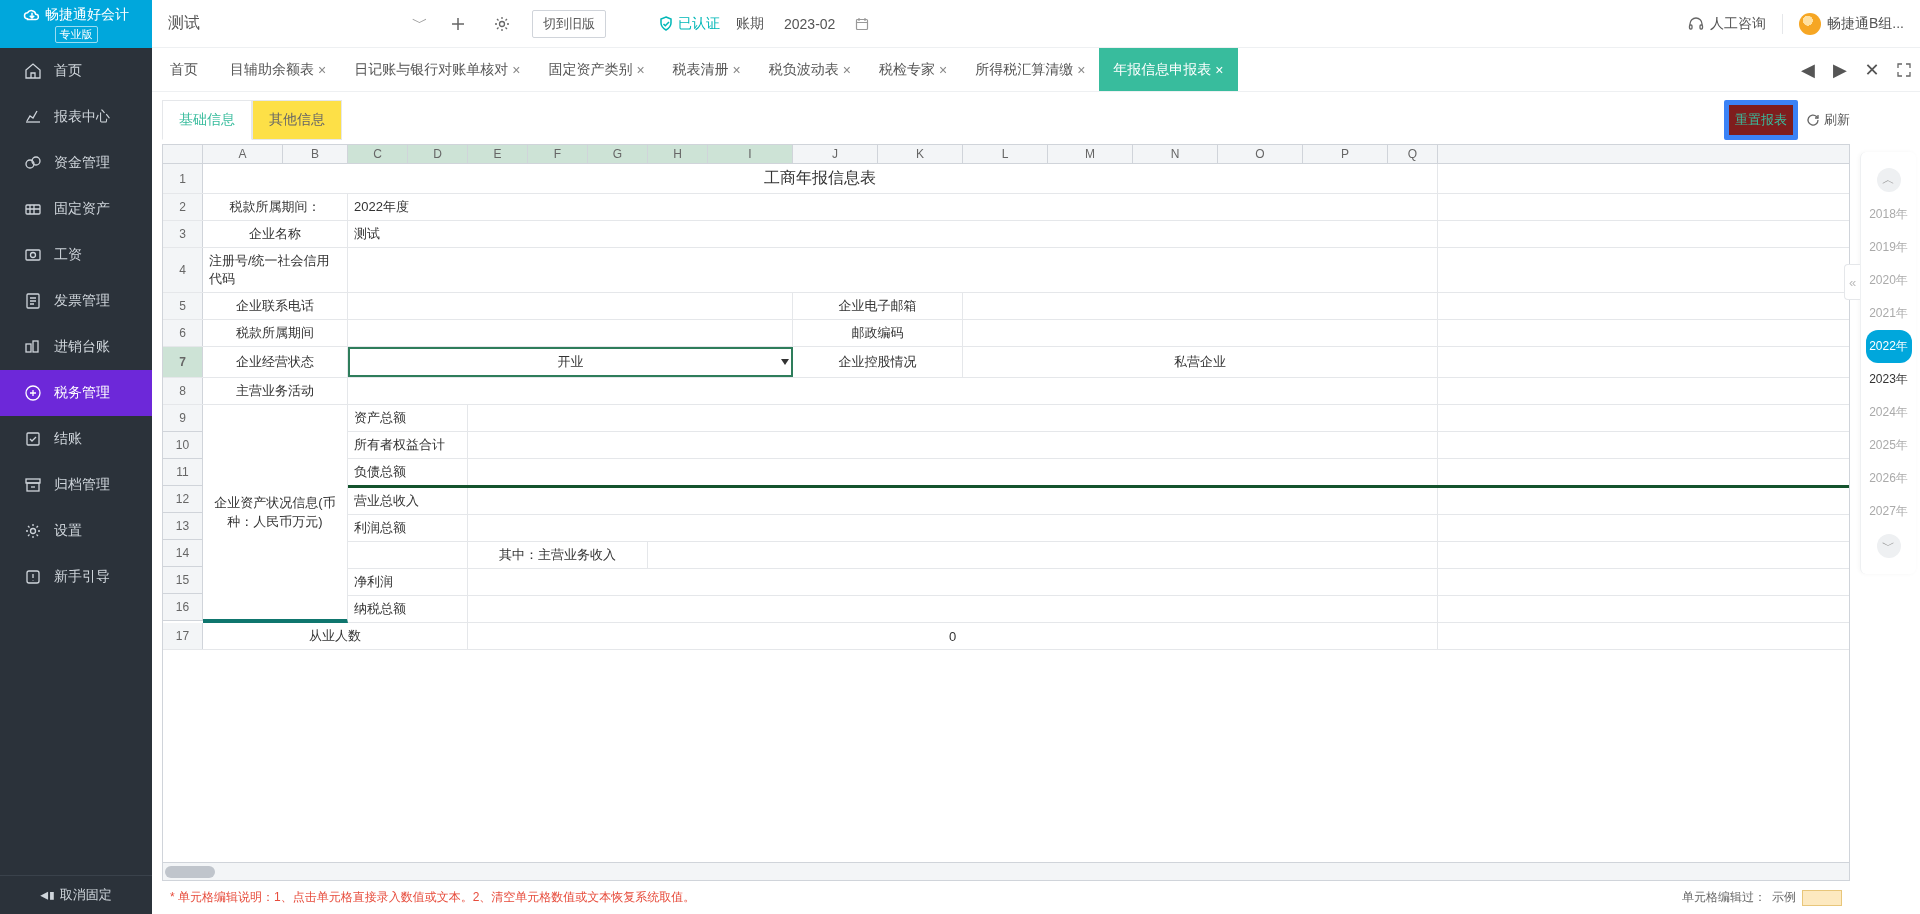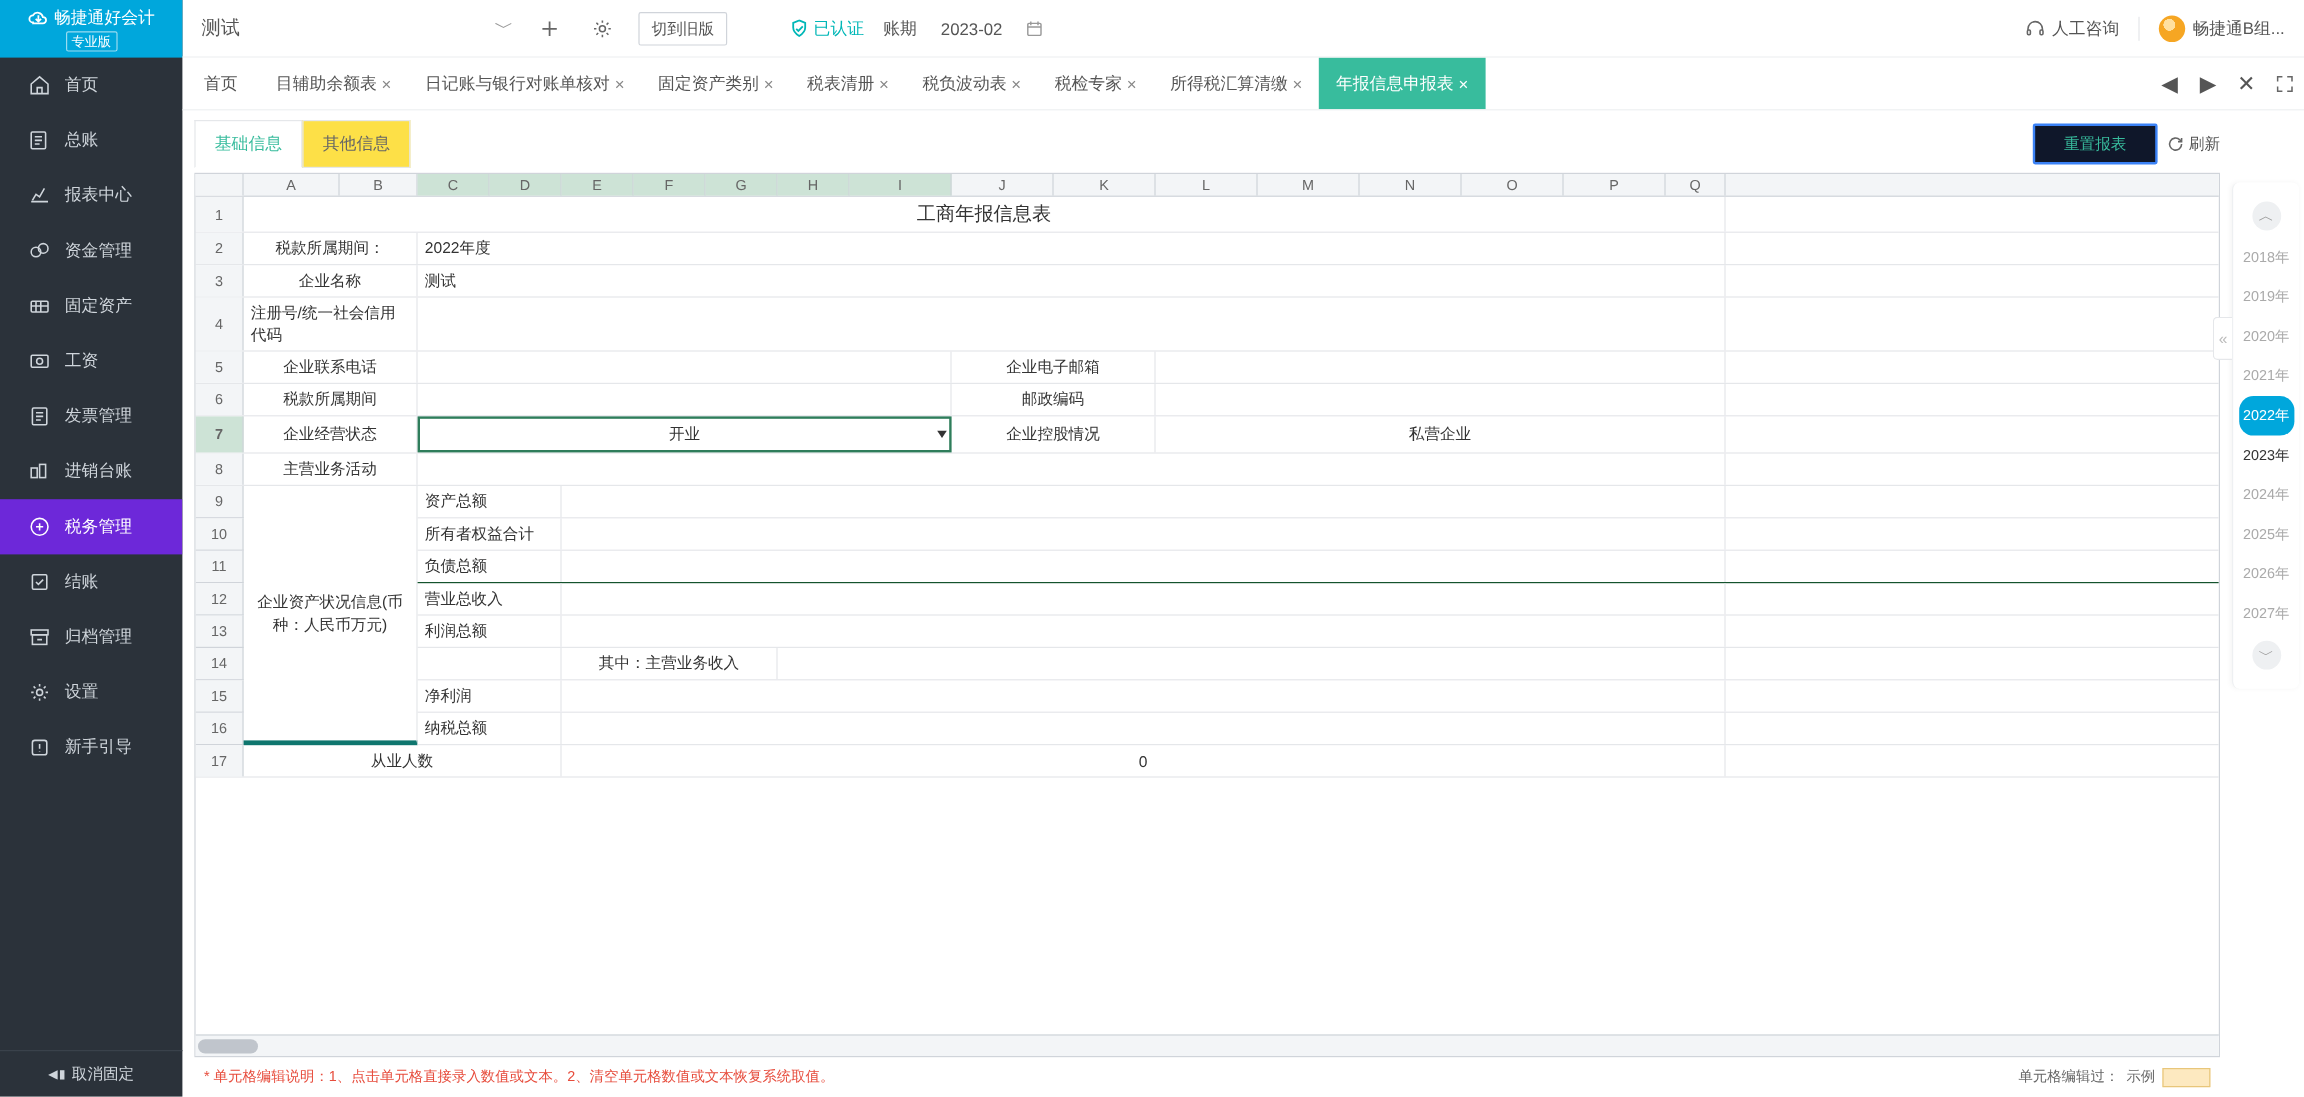--- a/index.html
+++ b/index.html
@@ -51,21 +51,21 @@
 .tab-full { width: 32px; display: flex; align-items: center; justify-content: center; cursor: pointer; color: #555; }
 
 
 .content { flex: 1; display: flex; min-height: 0; }
 .content-main { flex: 1; display: flex; flex-direction: column; min-height: 0; min-width: 0; padding: 0 2px; }
 .subtabs-row { display: flex; align-items: center; padding: 8px 8px 0 8px; gap: 8px; }
 .subtabs { display: flex; }
 .subtab { padding: 10px 16px; font-size: 14px; color: #666; cursor: pointer; border: 1px solid transparent; }
 .subtab.active { color: #38bc9d; border: 1px solid #e5e7ea; border-bottom-color: #fff; background: #fff; }
 .subtab:not(.active) { background: #fde047; border: 1px solid #e5e7ea; }
-.reset-btn { border: 2px solid #3b82f6; color: #38bc9d; padding: 6px 24px; border-radius: 2px; cursor: pointer; font-size: 13px; background: #0f172a; }
+.reset-btn { border: 5px solid #3b82f6; color: #38bc9d; padding: 6px 6px; border-radius: 2px; cursor: pointer; font-size: 13px; background: #7f1d1d; }
 .refresh-btn { color: #555; cursor: pointer; font-size: 13px; display: flex; align-items: center; gap: 4px; }
 
 
 .sheet-wrap { flex: 1; display: flex; flex-direction: column; border: 1px solid #d0d4da; margin: 4px 8px 0 8px; min-height: 0; }
 .col-headers { display: flex; background: #f3f5f7; border-bottom: 1px solid #d0d4da; flex-shrink: 0; }
 .corner { width: 40px; border-right: 1px solid #d0d4da; background: #f3f5f7; }
 .ch { border-right: 1px solid #d0d4da; text-align: center; font-size: 12px; color: #666; padding: 2px 0; }
 .ch.sel { background: #cde3d6; }
 .grid-body { flex: 1; overflow: auto; position: relative; }
 .row { display: flex; border-bottom: 1px solid #e5e7ea; min-height: 27px; }
@@ -113,29 +113,20 @@
     </div>
     <div class="nav" id="nav">
         <div class="nav-item">
           <span class="icon">
             <svg width="18" height="18" viewBox="0 0 18 18" fill="none" stroke="currentColor" stroke-width="1.3">
               <path d="M2 8l7-6 7 6v8H2z"></path>
               <path d="M7 16v-5h4v5"></path>
             </svg>
           </span>
           <span>首页</span>
-        </div>
-        <div class="nav-item">
-          <span class="icon">
-            <svg width="18" height="18" viewBox="0 0 18 18" fill="none" stroke="currentColor" stroke-width="1.3">
-              <rect x="2" y="2" width="12" height="14" rx="1"></rect>
-              <path d="M5 6h6M5 9h6M5 12h4"></path>
-            </svg>
-          </span>
-          <span>总账</span>
         </div>
         <div class="nav-item">
           <span class="icon">
             <svg width="18" height="18" viewBox="0 0 18 18" fill="none" stroke="currentColor" stroke-width="1.3">
               <path d="M2 14h14"></path>
               <path d="M3 13l3-5 3 2 4-7"></path>
             </svg>
           </span>
           <span>报表中心</span>
         </div>
@@ -436,21 +427,21 @@
                 <div class="cell center" style="width:145px;border-bottom:4px solid #0f766e;text-align:center;line-height:1.5">企业资产状况信息(币种：人民币万元)</div>
                 <div style="flex:1">
                   <div class="row" style="border-bottom:1px solid #e5e7ea">
                     <div class="cell " style="width:120px">资产总额</div>
                     <div class="cell " style="width:970px"></div>
                   </div>
                   <div class="row" style="border-bottom:1px solid #e5e7ea">
                     <div class="cell " style="width:120px">所有者权益合计</div>
                     <div class="cell " style="width:970px"></div>
                   </div>
-                  <div class="row" style="border-bottom:1px solid #14532d">
+                  <div class="row" style="border-bottom:3px solid #14532d">
                     <div class="cell " style="width:120px">负债总额</div>
                     <div class="cell " style="width:970px"></div>
                   </div>
                   <div class="row" style="border-bottom:1px solid #e5e7ea">
                     <div class="cell " style="width:120px">营业总收入</div>
                     <div class="cell " style="width:970px"></div>
                   </div>
                   <div class="row" style="border-bottom:1px solid #e5e7ea">
                     <div class="cell " style="width:120px">利润总额</div>
                     <div class="cell " style="width:970px"></div>

